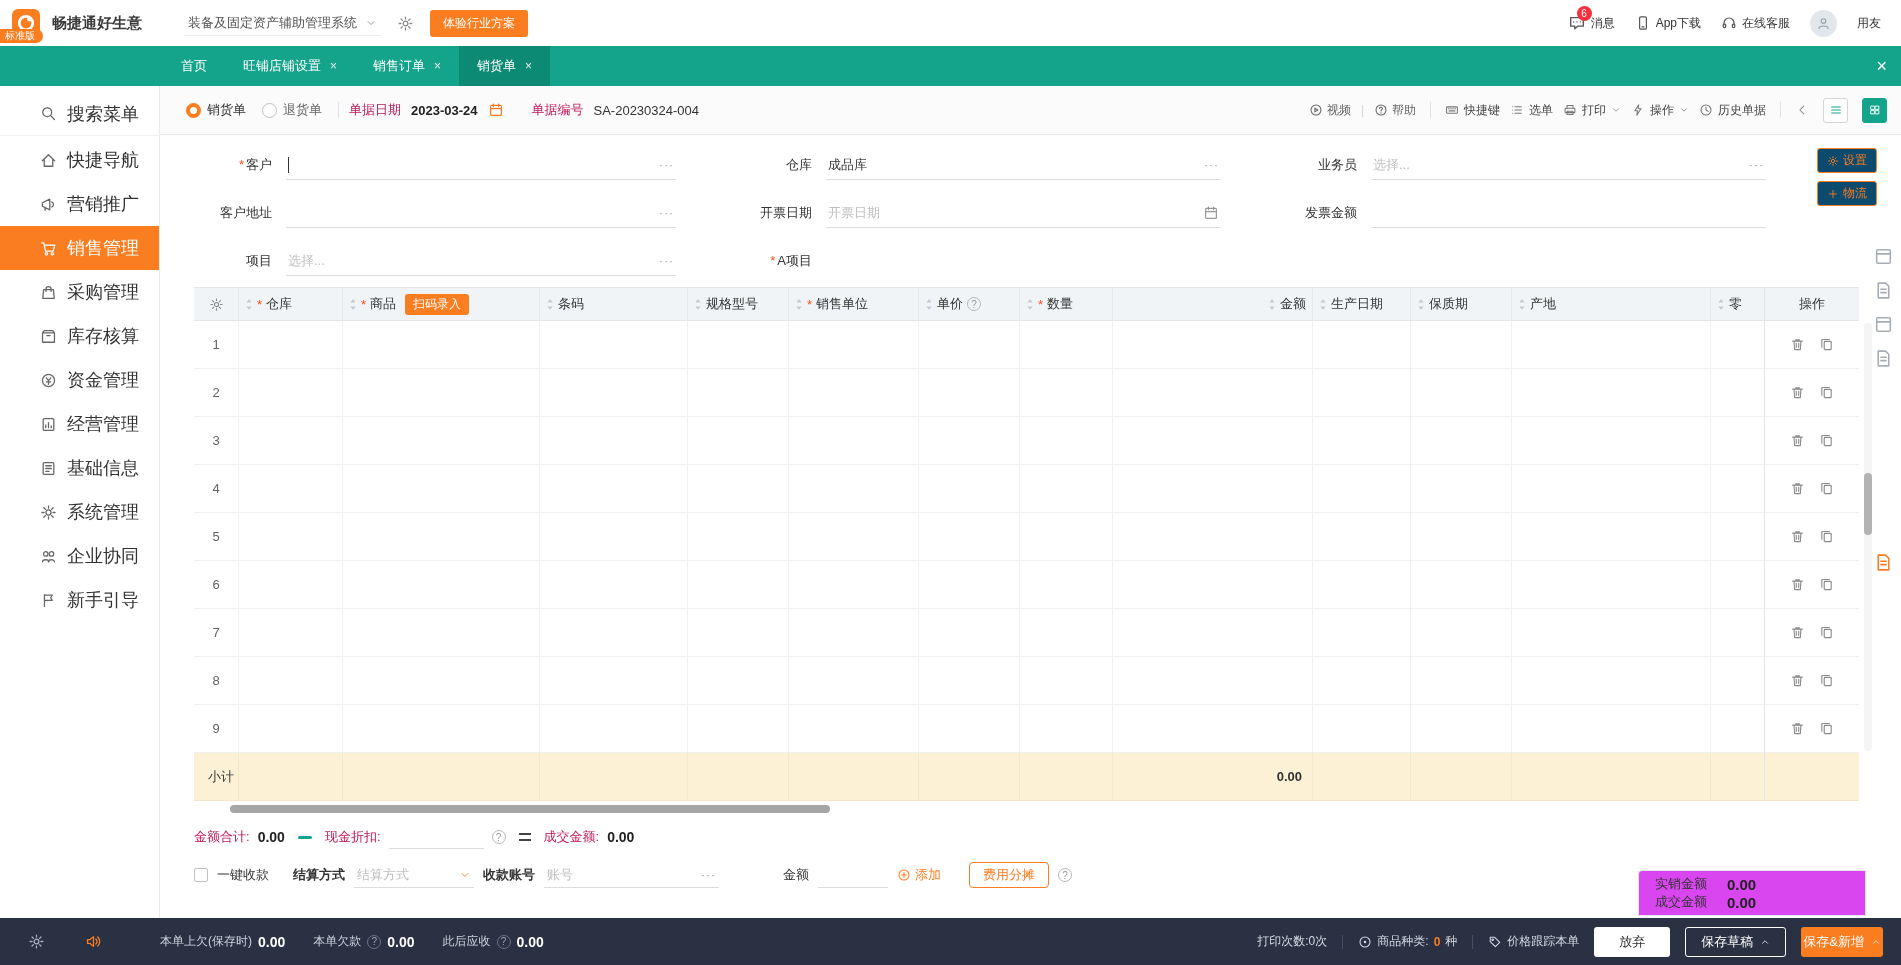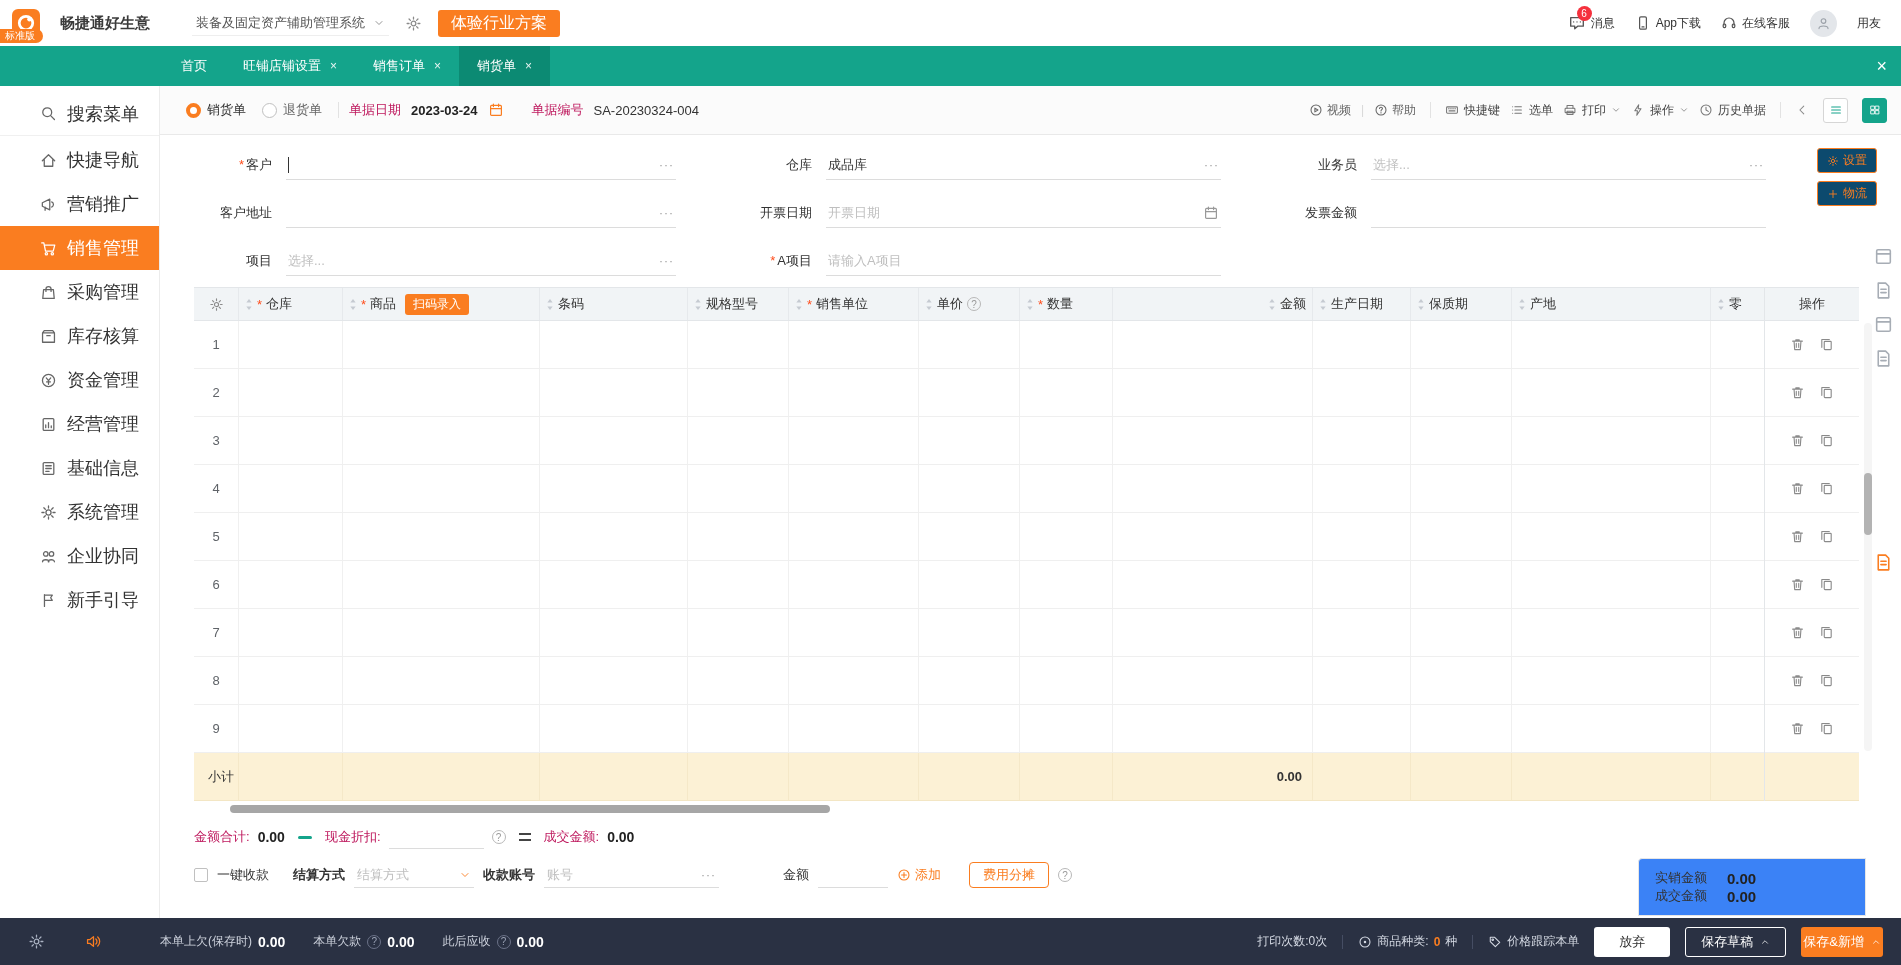--- a/index.html
+++ b/index.html
@@ -9,25 +9,25 @@
 .icon svg{width:100%;height:100%;display:block}
 .i10{width:10px;height:10px}.i12{width:12px;height:12px}.i14{width:14px;height:14px}.i15{width:15px;height:15px}.i17{width:17px;height:17px}.i18{width:18px;height:18px}
 .c-gray{color:#8a8a8a}.c-dark{color:#555}.c-orange{color:#fa7d20}.c-muted{color:#aab2c2}
 .vline{width:1px;height:16px;background:#e2e2e2;flex:none}
 .qmark{width:14px;height:14px;border:1px solid #b8b8b8;border-radius:50%;color:#999;font-size:10px;display:inline-flex;align-items:center;justify-content:center;flex:none}
 .qmark.dark{border-color:#6b7288;color:#9aa2b5}
 
 .topbar{height:46px;flex:none;display:flex;align-items:center;padding:0 20px 0 12px;background:#fff;position:relative;z-index:6}
 .logo-mark{width:28px;height:28px;border-radius:6px;background:#fa7d20;color:#fff;display:inline-flex;align-items:center;justify-content:center;padding:4px}
 .logo-mark svg{width:100%;height:100%}
-.app-name{font-size:15px;font-weight:bold;color:#3a3a3a;margin-left:20px;white-space:nowrap}
+.app-name{font-size:15px;font-weight:bold;color:#3a3a3a;margin-left:12px;white-space:nowrap}
 .edition{position:absolute;left:0;top:29px;background:#fa7d20;color:#fff;font-size:10px;line-height:14px;padding:0 8px 0 5px;border-radius:0 8px 8px 0}
 .sys-select{margin-left:42px;display:flex;align-items:center;gap:8px;color:#555;font-size:13px;border-bottom:1px solid #eee;height:26px;padding:0 4px;cursor:pointer;white-space:nowrap}
 .top-gear{margin-left:16px;cursor:pointer}
-.trial-btn{margin-left:16px;background:#fa7d20;color:#fff;font-size:16px;height:27px;padding:0 13px;border-radius:3px;display:flex;align-items:center;cursor:pointer;white-space:nowrap}
+.trial-btn{margin-left:16px;background:#fa7d20;color:#fff;font-size:12px;height:27px;padding:0 13px;border-radius:3px;display:flex;align-items:center;cursor:pointer;white-space:nowrap}
 .top-right{margin-left:auto;display:flex;align-items:center;gap:20px}
 .top-item{display:flex;align-items:center;gap:5px;font-size:12px;color:#333;cursor:pointer;position:relative;white-space:nowrap}
 .badge{position:absolute;top:-8px;left:9px;min-width:15px;height:15px;border-radius:8px;background:#f5313d;color:#fff;font-size:10px;display:flex;align-items:center;justify-content:center;padding:0 3px}
 .avatar{width:27px;height:27px;border-radius:50%;background:#e3e6ea;color:#9aa0a8;display:flex;align-items:center;justify-content:center}
 
 .tabbar{height:40px;flex:none;background:#14a48b;display:flex;align-items:stretch;padding-left:163px;position:relative}
 .tab{display:flex;align-items:center;gap:9px;padding:0 18px;color:#fff;font-size:13px;cursor:pointer;white-space:nowrap}
 .tab.active{background:#0c8a73}
 .tab-x{font-size:12px;opacity:.9}
 .close-all{position:absolute;right:14px;top:0;height:100%;display:flex;align-items:center;color:#fff;font-size:18px;cursor:pointer}
@@ -106,21 +106,21 @@
 .payrow{display:flex;align-items:center;margin:13px 0 0 34px;gap:9px;flex:none;font-size:13px}
 .checkbox{width:14px;height:14px;border:1px solid #c0c0c0;border-radius:2px;background:#fff;flex:none;cursor:pointer}
 .blab{font-weight:bold;color:#333;white-space:nowrap}
 .sel-input{width:120px;height:26px;border-bottom:1px solid #dcdcdc;display:flex;align-items:center;padding:0 3px;cursor:pointer}
 .sel-input .icon{margin-left:auto}
 .acc-input{width:175px;height:26px;border-bottom:1px solid #dcdcdc;display:flex;align-items:center;padding:0 3px;cursor:text}
 .amt-input{width:70px;height:26px;border-bottom:1px solid #dcdcdc;cursor:text}
 .add-link{display:flex;align-items:center;gap:4px;color:#fa7d20;cursor:pointer;white-space:nowrap}
 .share-btn{height:26px;padding:0 13px;border:1px solid #fa7d20;color:#fa7d20;background:#fff;border-radius:4px;display:flex;align-items:center;cursor:pointer;white-space:nowrap}
 
-.totals-box{position:absolute;right:35px;bottom:49px;width:228px;border:1px solid #e6e6e6;border-radius:4px 0 0 0;background:#3b82f6;padding:10px 16px;display:flex;flex-direction:column;gap:9px;z-index:4}
+.totals-box{position:absolute;right:35px;bottom:49px;width:228px;border:1px solid #e6e6e6;border-radius:4px 0 0 0;background:#d946ef;padding:4px 16px;display:flex;flex-direction:column;gap:9px;z-index:4}
 .tot-row{display:flex;align-items:center}
 .tot-label{color:#333;font-size:13px;white-space:nowrap}
 .tot-val{font-weight:bold;font-size:15px;color:#222;margin-left:20px}
 
 .bottombar{height:47px;flex:none;background:#2a3143;display:flex;align-items:center;color:#fff;padding-right:18px;position:relative;z-index:5}
 .bb-left{width:160px;flex:none;display:flex;align-items:center;gap:40px;padding-left:28px}
 .stats{display:flex;align-items:center}
 .stat{display:flex;align-items:center;gap:6px;margin-right:28px}
 .stat-label{font-size:12px;color:#cdd2dd;white-space:nowrap}
 .stat-val{font-size:14px;font-weight:bold;color:#fff}
@@ -512,23 +512,20 @@
         </div>
         <div class="field">
           <span class="f-label">项目</span>
           <div class="f-input">
             <span class="ph">选择...</span>
             <span class="suffix">···</span>
           </div>
         </div>
         <div class="field">
           <span class="f-label"><span class="req">*</span><span>A项目</span></span>
-          <div class="f-input">
-            <span class="ph">请输入A项目</span>
-          </div>
         </div>
         <div class="field"></div>
         <div class="form-btns">
           <div class="obtn">
             <span class="icon i13 i12">
                 <svg viewBox="0 0 16 16" fill="none" stroke="currentColor" stroke-width="1.2" stroke-linecap="round" stroke-linejoin="round">
                   <circle cx="8" cy="8" r="2.2"></circle>
                   <path d="M8 2v1.8M8 12.2V14M2 8h1.8M12.2 8H14M3.8 3.8l1.3 1.3M10.9 10.9l1.3 1.3M12.2 3.8l-1.3 1.3M5.1 10.9l-1.3 1.3"></path>
                 </svg>
               </span>

